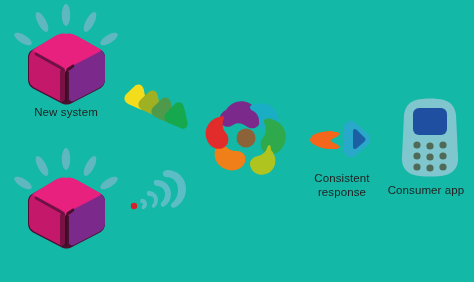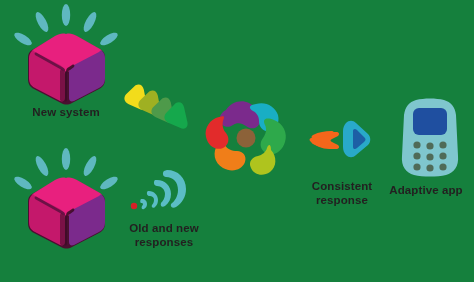--- a/index.html
+++ b/index.html
@@ -13,22 +13,21 @@
     position: relative;
     overflow: hidden;
     font-family: "Liberation Sans", sans-serif;
     color: #231f20;
   }
   #canvas {
     position: absolute;
     left: 0; top: 0;
     width: 474px;
     height: 282px;
-    background: #15803d;
-    font-weight: bold;
+    background: #14b8a6;
   }
   .node {
     position: absolute;
   }
   .caption {
     position: absolute;
     text-align: center;
     font-family: "Liberation Sans", sans-serif;
     font-size: 11.5px;
     line-height: 13.5px;
@@ -45,21 +44,21 @@
 
   #new-responses-graphic { left: 124px; top: 82px; width: 72px; height: 54px; }
 
   #old-responses-graphic { left: 126px; top: 166px; width: 66px; height: 48px; }
   #old-new-responses-caption { left: 110px; top: 222px; width: 108px; }
 
   #adaptive-api-graphic { left: 198px; top: 92px;  width: 98px; height: 94px; }
   #adaptive-api-caption { left: 196px; top: 194px; width: 102px; }
 
   #consistent-response-graphic { left: 308px; top: 116px; width: 64px; height: 46px; }
-  #consistent-response-caption { left: 300px; top: 172px; width: 84px; margin-top: 8px; }
+  #consistent-response-caption { left: 300px; top: 172px; width: 84px; }
 
   #consumer-app-graphic { left: 400px; top: 98px;  width: 60px; height: 80px; }
   #consumer-app-caption { left: 378px; top: 184px; width: 96px; }
 
   svg { display: block; overflow: visible; }
 </style>
 </head>
 <body>
 
 <div id="canvas">
@@ -154,22 +153,20 @@
         <path d="M31 14 C39 14 45 20 45 28 C45 33 43 37 39 40 C36 42 34 40 35 37
                  C37 35 39 32 39 28 C39 23 35 20 31 20 C28 20 27 16 29 14 Z" fill="#5BBDC6"></path>
         <path d="M23 25 C28 25 32 29 32 34 C32 37 31 39 29 41 C27 43 25 41 26 39
                  C27 38 28 36 28 34 C28 31 26 30 23 30 C21 30 20 26 22 25 Z" fill="#5BBDC6"></path>
         <path d="M16 33 C19 33 21 35 21 38 C21 40 20 42 18 43 C16 44 15 42 16 40
                  C16 40 17 39 17 38 C17 37 16 37 15 37 C14 37 14 34 15 33 Z" fill="#5BBDC6"></path>
         <circle cx="8" cy="40" r="3.2" fill="#D62027"></circle>
       </g>
     </svg>
   </div>
-  <div class="caption" id="old-new-responses-caption">Old and new
-responses</div>
 
   <div class="node" id="adaptive-api-graphic">
     <svg width="98" height="94" viewBox="0 0 98 94">
       <g>
 
         <path d="M28 18 C33 10 43 7 51 11 C59 15 64 22 62 30 C60 37 53 38 48 34
                  C44 31 39 30 35 33 C29 37 23 34 22 28 C21 24 24 20 28 18 Z" fill="#7B2A8C"></path>
 
         <path d="M58 12 C67 9 77 14 80 23 C82 31 78 38 71 39 C65 40 61 35 61 29
                  C61 25 59 21 55 19 C50 16 51 13 58 12 Z" fill="#19AEC4"></path>
@@ -224,15 +221,15 @@
         <circle cx="43" cy="47" r="3.6"></circle>
         <circle cx="17" cy="58" r="3.6"></circle>
         <circle cx="30" cy="59" r="3.6"></circle>
         <circle cx="43" cy="58" r="3.6"></circle>
         <circle cx="17" cy="69" r="3.6"></circle>
         <circle cx="30" cy="70" r="3.6"></circle>
         <circle cx="43" cy="69" r="3.6"></circle>
       </g>
     </svg>
   </div>
-  <div class="caption" id="consumer-app-caption">Adaptive app</div>
+  <div class="caption" id="consumer-app-caption">Consumer app</div>
 
 </div>
 
 </body></html>

